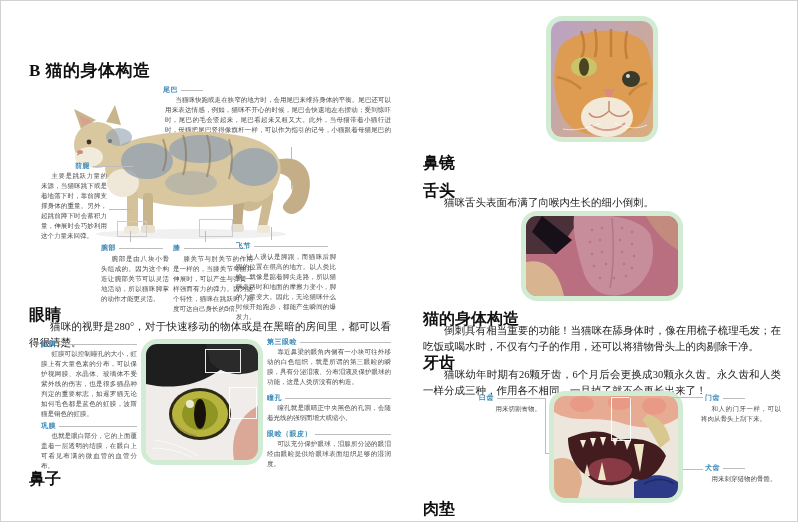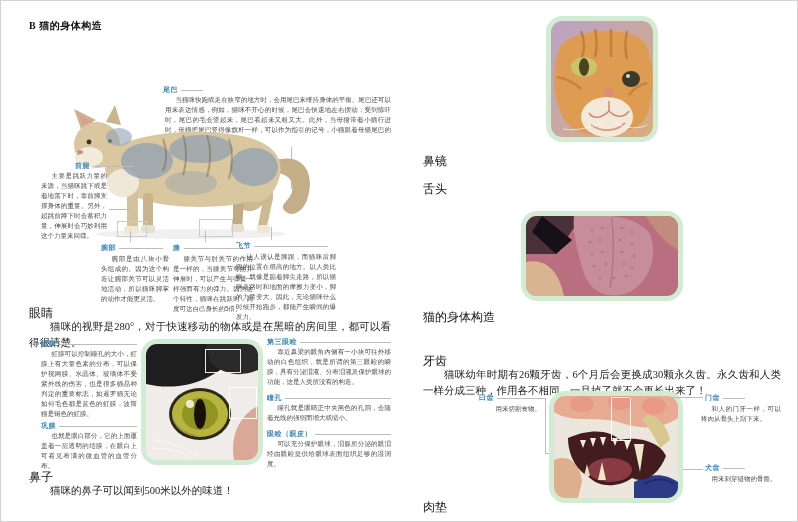--- a/index.html
+++ b/index.html
@@ -1,22 +1,22 @@
 <!DOCTYPE html>
 <html><head>
 <meta charset="utf-8">
 <style>
   html,body{margin:0;padding:0;background:#ffffff;}
   #spread{position:relative;width:798px;height:522px;background:#ffffff;
           border:1px solid #d2d2d2;box-sizing:border-box;overflow:hidden;
           font-family:"Liberation Serif","DejaVu Serif",serif;}
   .page{position:absolute;}
   .abs{position:absolute;}
-  .title{font-weight:bold;font-size:10px;color:#111;letter-spacing:.5px;}
-  .h-sec{font-weight:normal;font-size:12px;color:#111;}
+  .title{font-weight:bold;font-size:17px;color:#111;letter-spacing:.5px;margin-top:40px;}
+  .h-sec{font-weight:bold;font-size:16px;color:#111;}
   .body-t{font-size:10.5px;line-height:1.55;color:#222;text-align:justify;}
   .indent{text-indent:2em;}
   .ann-label{display:flex;align-items:center;gap:3px;
              font-family:"Liberation Sans","DejaVu Sans",sans-serif;
              font-size:7px;font-weight:bold;color:#3d8ab8;letter-spacing:.5px;}
   .ann-label .lead{flex:1;height:1px;background:#bdbdbd;}
   .ann-text{font-family:"Liberation Sans","DejaVu Sans",sans-serif;
             font-size:6.5px;line-height:1.55;color:#4c4c4c;
             text-align:justify;text-indent:1.6em;}
   .photo-frame{border:5px solid #d2ecd4;border-radius:16px;overflow:hidden;
@@ -162,21 +162,20 @@
     </div>
     <div class="abs ann-text" style="left:238px;top:390px;width:124px;">瞳孔就是眼睛正中央黑色的孔洞，会随着光线的强弱而增大或缩小。</div>
 
     <div class="abs ann-label" style="left:238px;top:416px;width:124px;">
       <span>眼睑（眼皮）</span>
         <span class="lead"></span>
     </div>
     <div class="abs ann-text" style="left:238px;top:426px;width:124px;">可以充分保护眼球，泪腺所分泌的眼泪经由眼睑提供给眼球表面组织足够的湿润度。</div>
 
     <div class="abs h-sec" style="left:0;top:456px;text-align:right;">鼻子</div>
-    <div class="abs body-t indent" style="left:0;top:470px;width:362px;">猫咪的鼻子可以闻到500米以外的味道！</div>
   </div>
 
   <div class="page" style="left:420px;top:8px;width:362px;height:506px;">
 
     <div class="abs photo-frame" style="left:125px;top:7px;width:112px;height:126px;">
       <svg viewBox="0 0 102 116" preserveAspectRatio="none">
         <defs>
           <linearGradient id="bgf" x1="0" y1="0" x2="1" y2="1">
             <stop offset="0" stop-color="#b9a3c6"></stop>
               <stop offset="1" stop-color="#d9ad7c"></stop>
@@ -194,20 +193,21 @@
         <ellipse cx="56" cy="96" rx="26" ry="20" fill="#f2e9d8"></ellipse>
         <path d="M58,80 L58,90 M58,90 C50,98 42,98 38,92 M58,90 C66,98 74,96 78,90" stroke="#c88b6f" stroke-width="1.5" fill="none"></path>
         <path d="M40,104 C52,112 66,110 74,102" stroke="#d8a08c" stroke-width="2" fill="none"></path>
         <path d="M50,102 C36,108 22,110 12,108 M64,102 C76,108 88,108 96,104" stroke="#fff" stroke-width="0.8" fill="none" opacity="0.8"></path>
       </svg>
     </div>
 
     <div class="abs h-sec" style="left:2px;top:144px;">鼻镜</div>
 
     <div class="abs h-sec" style="left:2px;top:172px;">舌头</div>
+    <div class="abs body-t indent" style="left:2px;top:186px;width:358px;">猫咪舌头表面布满了向喉内生长的细小倒刺。</div>
 
     <div class="abs photo-frame" style="left:100px;top:202px;width:162px;height:90px;">
       <svg viewBox="0 0 152 80" preserveAspectRatio="none">
         <rect width="152" height="80" fill="#b96f80"></rect>
         <path d="M0,0 H56 L30,38 H0 Z" fill="#4a3038"></path>
         <path d="M16,0 L46,24 L30,38 L6,16 Z" fill="#171019"></path>
         <path d="M0,46 C18,42 32,52 38,80 H0 Z" fill="#d9b491"></path>
         <path d="M120,0 H152 V34 C138,26 128,14 120,0 Z" fill="#c28b7e"></path>
         <path d="M48,0 C86,-4 116,4 124,18 C132,40 124,64 104,76 C84,84 66,78 58,58 C52,38 46,18 48,0 Z" fill="#c78d9b"></path>
         <path d="M86,2 C88,26 88,50 84,72" stroke="#a86f80" stroke-width="1.5" fill="none" opacity="0.7"></path>
@@ -229,20 +229,21 @@
             <circle cx="98" cy="48" r="1.3"></circle>
             <circle cx="106" cy="52" r="1.3"></circle>
           <circle cx="74" cy="62" r="1.3"></circle>
             <circle cx="88" cy="62" r="1.3"></circle>
             <circle cx="100" cy="60" r="1.3"></circle>
         </g>
       </svg>
     </div>
 
     <div class="abs h-sec" style="left:2px;top:300px;">猫的身体构造</div>
+    <div class="abs body-t indent" style="left:2px;top:314px;width:358px;">倒刺具有相当重要的功能！当猫咪在舔身体时，像在用梳子梳理毛发；在吃饭或喝水时，不仅有勺子的作用，还可以将猎物骨头上的肉剔除干净。</div>
 
     <div class="abs h-sec" style="left:2px;top:344px;">牙齿</div>
     <div class="abs body-t indent" style="left:2px;top:358px;width:358px;">猫咪幼年时期有26颗牙齿，6个月后会更换成30颗永久齿。永久齿和人类一样分成三种，作用各不相同，一旦掉了就不会再长出来了！</div>
 
     <div class="abs ann-label" style="left:58px;top:384px;width:66px;">
       <span>臼齿</span>
         <span class="lead"></span>
     </div>
     <div class="abs ann-text" style="left:64px;top:395px;width:58px;">用来切割食物。</div>
     <div class="abs leader" style="left:124px;top:389px;width:1px;height:56px;"></div>

